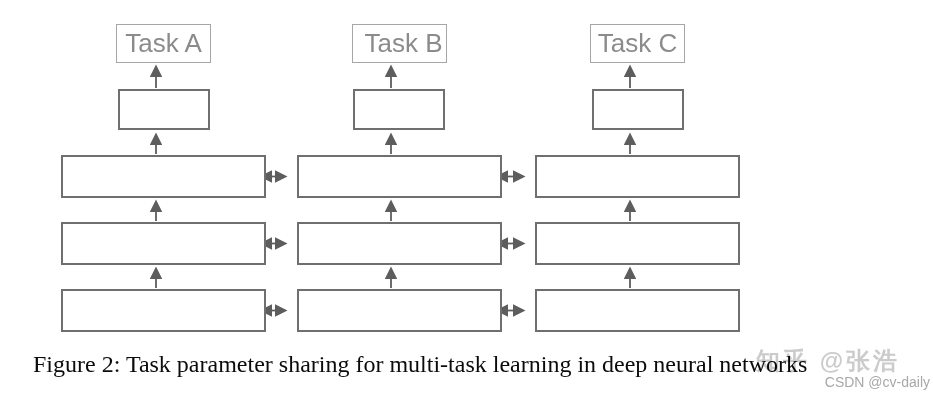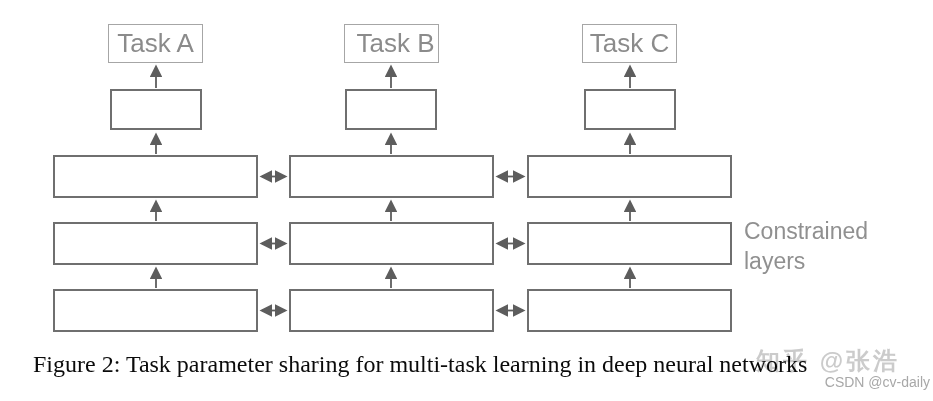--- a/index.html
+++ b/index.html
@@ -8,21 +8,21 @@
     --caption:#0b0b0b; --watermark-zhihu:#c2c2c2; --watermark-csdn:#a8a8a8;
   }
   html,body{margin:0;padding:0;background:var(--background);}
   #canvas{
     position:relative; width:933px; height:401px; background:var(--background);
     font-family:"Liberation Sans", sans-serif; overflow:hidden;
   }
   #arrows{position:absolute; left:0; top:0; width:933px; height:401px;}
   .arrow-line{stroke:var(--arrow); stroke-width:1.8;}
   .arrow-head{fill:var(--arrow);}
-  .box{position:absolute; background:#ffffff; box-sizing:border-box;}
+  .box{position:absolute; background:#ffffff; box-sizing:border-box;margin-left:8px;}
   .task-box{
     border:1.5px solid var(--task-box-border);
     color:var(--task-text); font-size:26px;
     display:flex; align-items:center; justify-content:center;
     width:95px; height:39px; top:24px;
   }
   #task-a{left:108px;} #task-b{left:344px;padding-left:8px;} #task-c{left:582px;}
   .mini{border:2px solid var(--box-border); width:92px; height:41px; top:89px;}
   #mini-a{left:110px;} #mini-b{left:345px;} #mini-c{left:584px;}
   .wide{border:2px solid var(--box-border); width:205px; height:43px;}
@@ -117,19 +117,18 @@
   <div class="box wide r1 cc"></div>
 
   <div class="box wide r2 ca"></div>
   <div class="box wide r2 cb"></div>
   <div class="box wide r2 cc"></div>
 
   <div class="box wide r3 ca"></div>
   <div class="box wide r3 cb"></div>
   <div class="box wide r3 cc"></div>
 
-  <div id="side-label">Constrained layers</div>
 
   <div id="caption">Figure 2: Task parameter sharing for multi-task learning in deep neural networks</div>
 
   <div id="wm-zhihu">知乎 @张浩</div>
   <div id="wm-csdn">CSDN @cv-daily</div>
 </div>
 
 </body></html>

